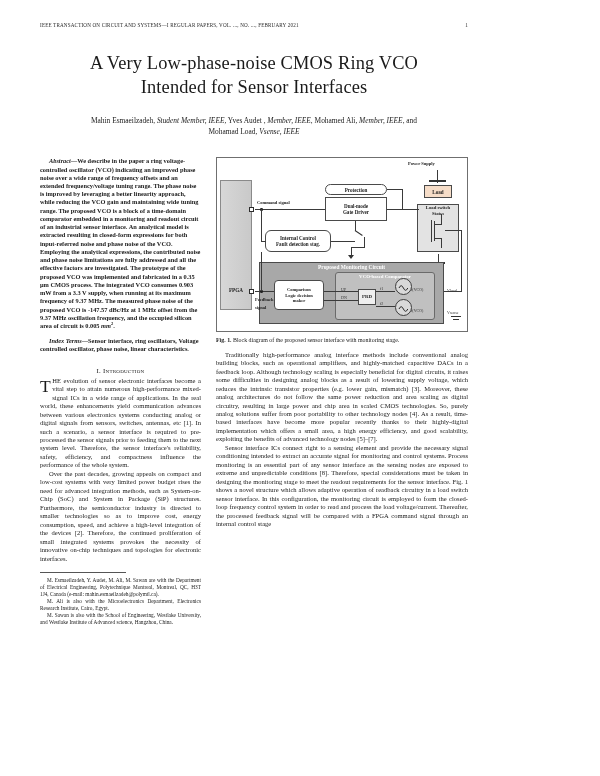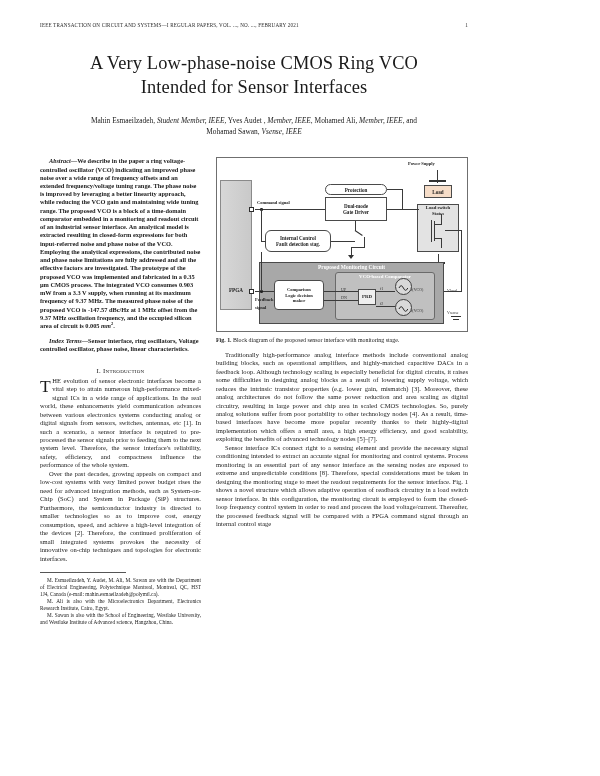--- a/index.html
+++ b/index.html
@@ -189,21 +189,21 @@
 
   <div class="runhead">
     <span class="rh-left">IEEE TRANSACTION ON CIRCUIT AND SYSTEMS—I REGULAR PAPERS, VOL. ..., NO. ..., FEBRUARY 2021</span>
     <span class="rh-right">1</span>
   </div>
 
   <div class="title">A Very Low-phase-noise CMOS Ring VCO Intended for Sensor Interfaces</div>
 
   <div class="authors">
     <span>Mahin Esmaeilzadeh, </span><i>Student Member, IEEE</i><span>, Yves Audet , </span><i>Member, IEEE</i><span>, Mohamed Ali, </span><i>Member, IEEE</i><span>, and</span><br>
-    <span>Mohamad Sawan, </span><i>Vsense, IEEE</i>
+    <span>Mohamad Load, </span><i>Vsense, IEEE</i>
   </div>
 
   <div class="cols">
 
     <div class="col">
 
       <div class="abstract"><span class="lead">Abstract</span><span>—</span><span>We describe in the paper a ring voltage-controlled oscillator (VCO) indicating an improved phase noise over a wide range of frequency offsets and an extended frequency/voltage tuning range. The phase noise is improved by leveraging a better linearity approach, while reducing the VCO gain and maintaining wide tuning range. The proposed VCO is a block of a time-domain comparator embedded in a monitoring and readout circuit of an industrial sensor interface. An analytical model is extracted resulting in closed-form expressions for both input-referred noise and phase noise of the VCO. Employing the analytical expressions, the contributed noise and phase noise limitations are fully addressed and all the effective factors are investigated. The prototype of the proposed VCO was implemented and fabricated in a 0.35 </span><span>μm CMOS process. The integrated VCO consumes 0.903 mW from a 3.3 V supply, when running at its maximum frequency of 9.37 MHz. The measured phase noise of the proposed VCO is -147.57 dBc/Hz at 1 MHz offset from the 9.37 MHz oscillation frequency, and the occupied silicon area of circuit is 0.005 </span><span class="mathit">mm</span><sup>2</sup><span>.</span></div>
 
       <div class="idxterms"><span class="lead">Index Terms</span><span>—</span><span>Sensor interface, ring oscillators, Voltage controlled oscillator, phase noise, linear characteristics.</span></div>
 

